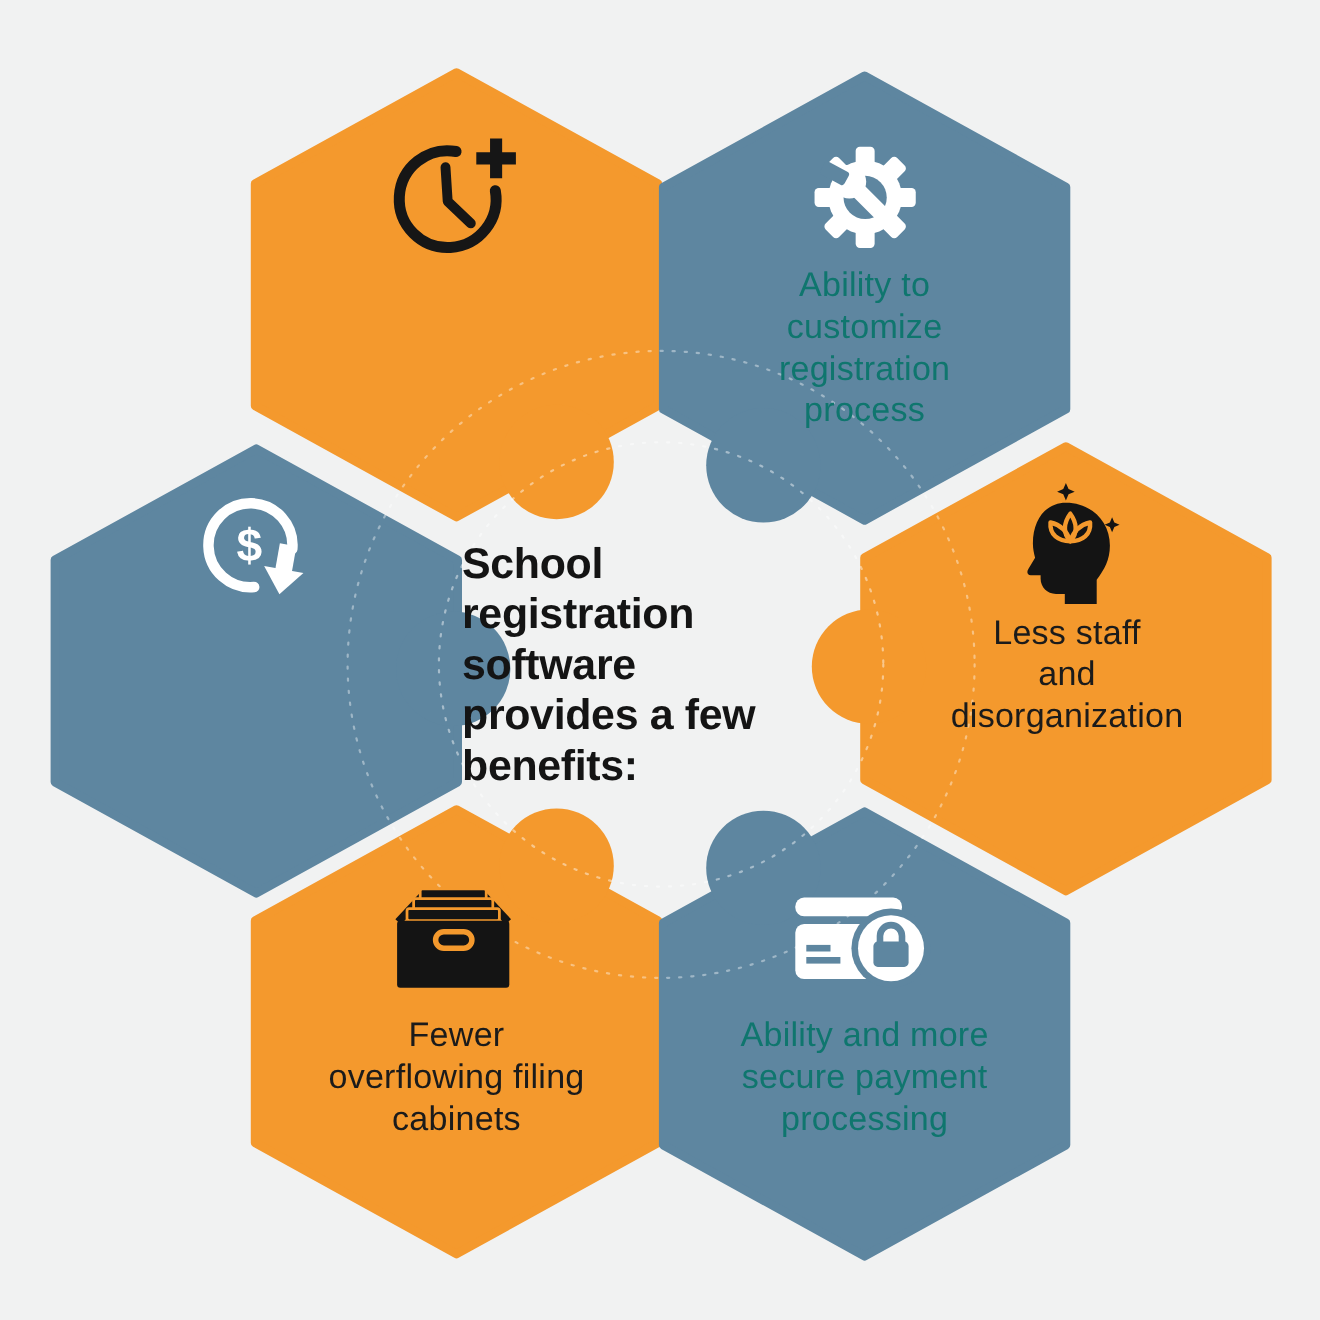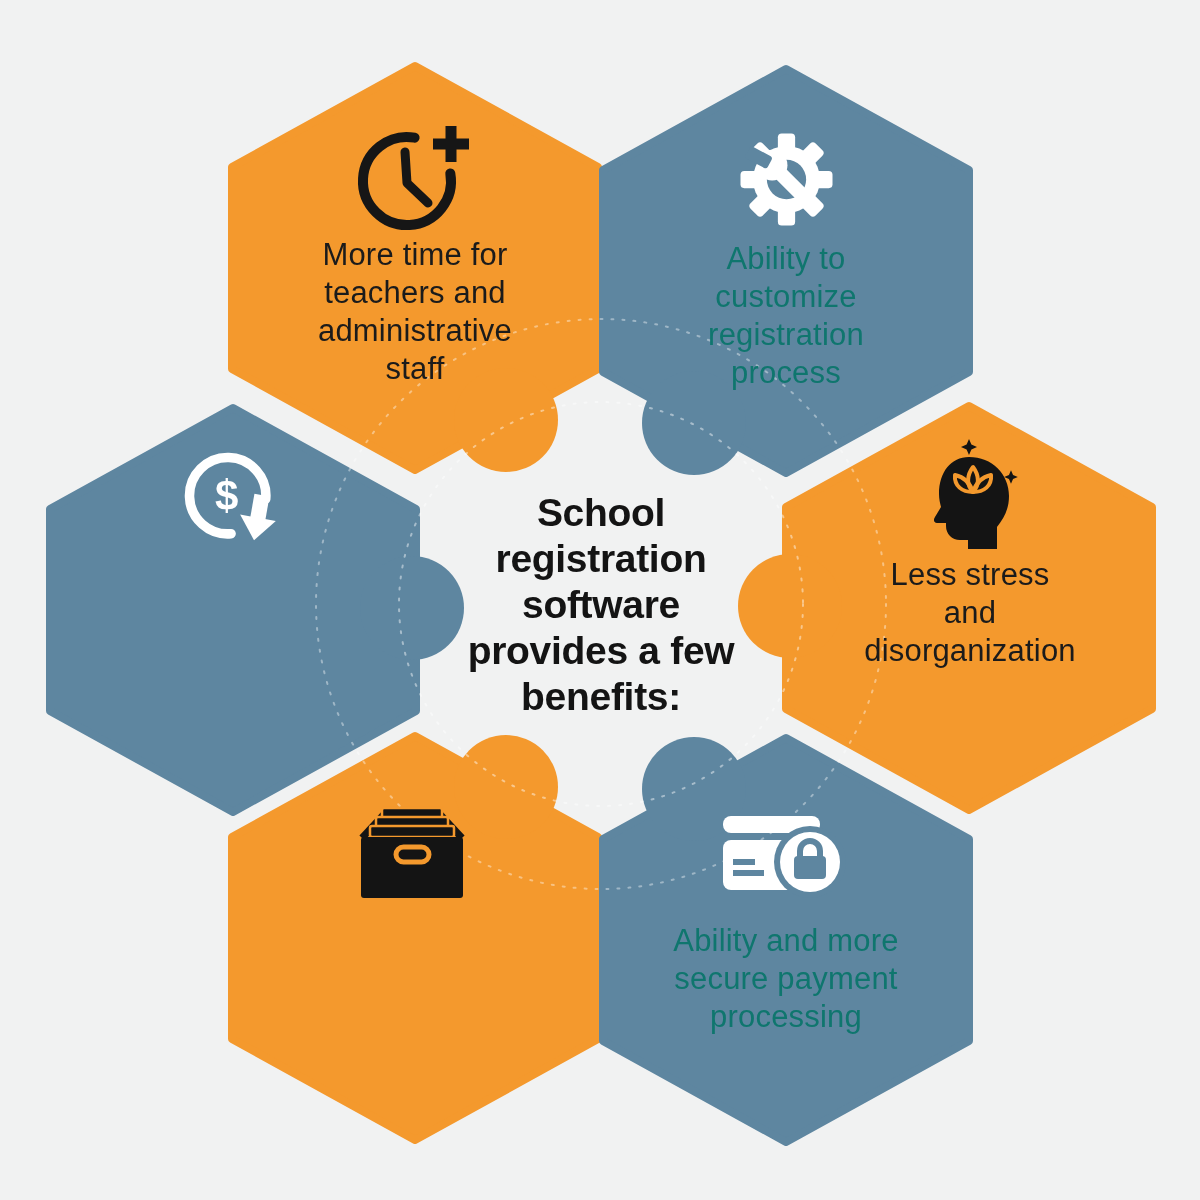--- a/index.html
+++ b/index.html
@@ -9,21 +9,21 @@
   }
   .bg-svg{position:absolute;left:0;top:0;z-index:1;}
   .icon{position:absolute;z-index:3;}
   .benefit-label{
     position:absolute;z-index:4;text-align:center;white-space:pre-line;
     font-size:31px;line-height:38px;letter-spacing:.2px;
   }
   .on-orange{color:#1b1b1b;}
   .on-blue{color:#0f766e;}
   .center-title{
-    position:absolute;z-index:4;text-align:center;white-space:pre-line;
+    position:absolute;z-index:4;text-align:left;white-space:pre-line;
     font-size:39px;line-height:46px;font-weight:bold;color:#141414;letter-spacing:-.3px;
   }
   .logo{position:absolute;z-index:5;left:900px;top:1098px;width:280px;height:64px;}
   .logo-mark{position:absolute;left:0;top:0;}
   .logo-swoosh{
     position:absolute;left:66px;top:14px;width:150px;height:4px;border-radius:2px;
     background:linear-gradient(to right,#EF8F2B,rgba(239,143,43,0));
   }
   .logo-dot{position:absolute;left:162px;top:11px;width:7px;height:7px;border-radius:50%;background:#4E7EA8;}
   .brand-name{
@@ -131,31 +131,30 @@
     <rect x="13" y="16" width="97" height="17" rx="8" fill="#ffffff"></rect>
     <rect x="13" y="40" width="97" height="50" rx="8" fill="#ffffff"></rect>
     <rect x="23" y="59" width="22" height="6" fill="#5E86A0"></rect>
     <rect x="23" y="70" width="31" height="6" fill="#5E86A0"></rect>
     <circle cx="100" cy="62" r="36" fill="#5E86A0"></circle>
     <circle cx="100" cy="62" r="30" fill="#ffffff"></circle>
     <path d="M90 57 V51 A10 10 0 0 1 110 51 V57" fill="none" stroke="#5E86A0" stroke-width="6"></path>
     <rect x="84" y="56" width="32" height="23" rx="4" fill="#5E86A0"></rect>
   </svg>
 
-  <div class="benefit-label on-orange" style="left:255px;top:236px;width:320px">More time for
-teachers and
-administrative
-staff</div>
   <div class="benefit-label on-blue" style="left:626px;top:240px;width:320px">Ability to
 customize
 registration
 process</div>
-  <div class="benefit-label on-orange" style="left:810px;top:556px;width:320px">Less stress
+  <div class="benefit-label on-orange" style="left:810px;top:556px;width:320px">Less staff
 and
 disorganization</div>
+  <div class="benefit-label on-orange" style="left:255px;top:922px;width:320px">Fewer
+overflowing filing
+cabinets</div>
   <div class="benefit-label on-blue" style="left:626px;top:922px;width:320px">Ability and more
 secure payment
 processing</div>
 
   <div class="center-title" style="left:420px;top:490px;width:362px">School
 registration
 software
 provides a few
 benefits:</div>
 

